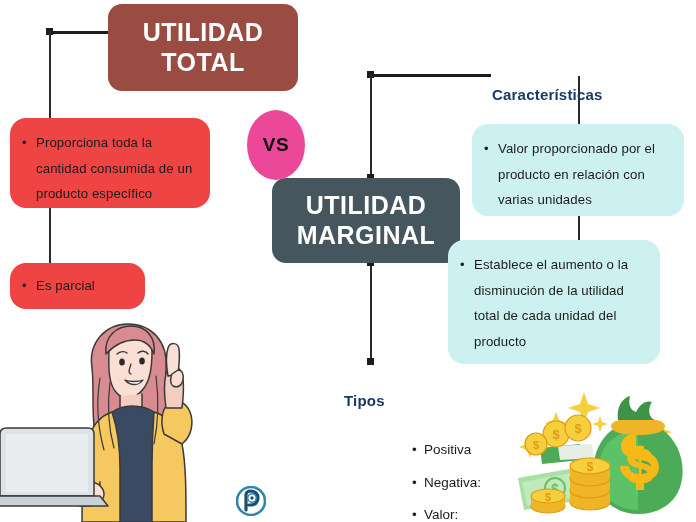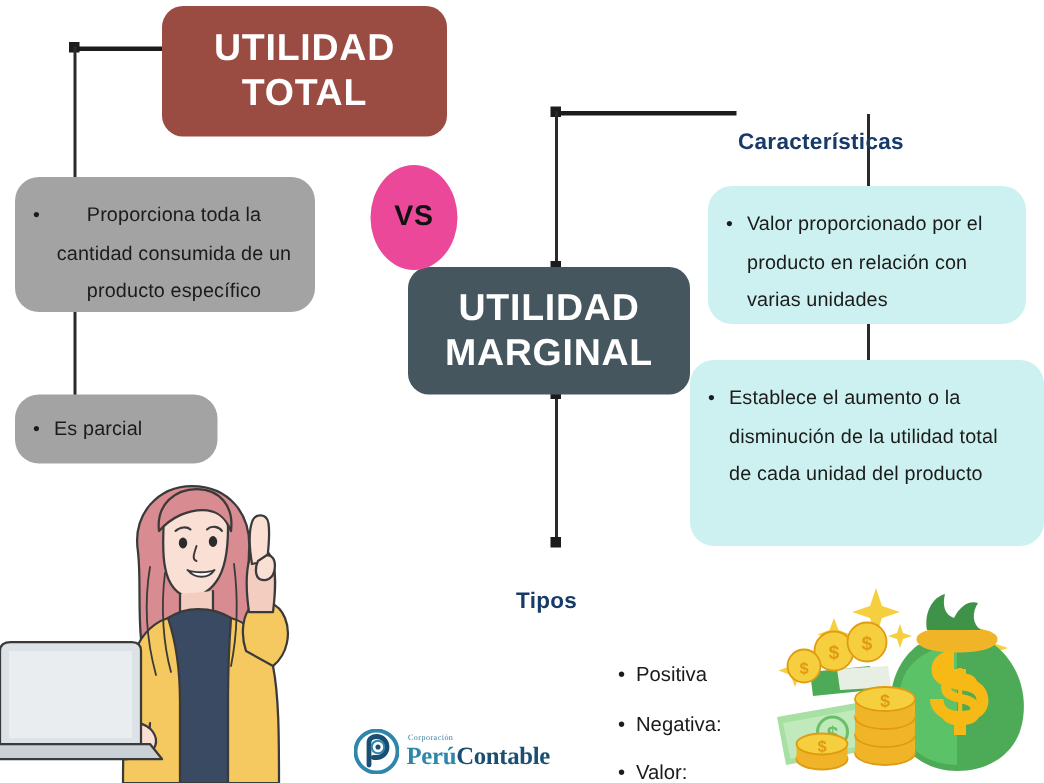--- a/index.html
+++ b/index.html
@@ -98,28 +98,28 @@
     letter-spacing: 0.1px;
   }
   .bubble li::before {
     content: "\2022";
     position: absolute;
     left: -14px;
     top: 0;
     font-size: 13px;
     color: #1b1b1b;
   }
-  .bubble-pink { background: #a3a3a3; text-align: center; }
+  .bubble-pink { background: #ef4444; }
   .bubble-cyan { background: #cdf1f0; }
 
   #bubble-pink-1 { left: 10px; top: 118px; width: 200px; height: 90px; }
   #bubble-pink-2 { left: 10px; top: 263px; width: 135px; height: 46px;
                    display: flex; align-items: center; }
   #bubble-cyan-1 { left: 472px; top: 124px; width: 212px; height: 92px; }
-  #bubble-cyan-2 { left: 460px; top: 240px; width: 236px; height: 124px; }
+  #bubble-cyan-2 { left: 448px; top: 240px; width: 212px; height: 124px; }
 
   
   .label-navy {
     position: absolute;
     color: #173a68;
     font-weight: bold;
     font-size: 15px;
     letter-spacing: 0.2px;
     margin-top: 28px;
   }
@@ -399,19 +399,15 @@
   </svg>
 
   <div id="logo">
     <svg id="logo-mark" viewBox="0 0 30 30">
       <circle cx="15" cy="15" r="14" fill="none" stroke="#2e86ab" stroke-width="2.6"></circle>
       <path d="M10 24 L10 9 C10 6.5 12 5 15 5 C19 5 22 8 22 12
                C22 16 19 19 15 19 L13 19" fill="none" stroke="#1b4f72" stroke-width="3.2" stroke-linecap="round"></path>
       <circle cx="16" cy="12" r="4.2" fill="#ffffff" stroke="#2e86ab" stroke-width="1.4"></circle>
       <circle cx="16" cy="12" r="1.7" fill="#1b4f72"></circle>
     </svg>
-    <div id="logo-text">
-      <span id="logo-corp">Corporación</span>
-      <span id="logo-name"><span class="accent">Perú</span><span>Contable</span></span>
-    </div>
   </div>
 
 </div>
 
 </body></html>

